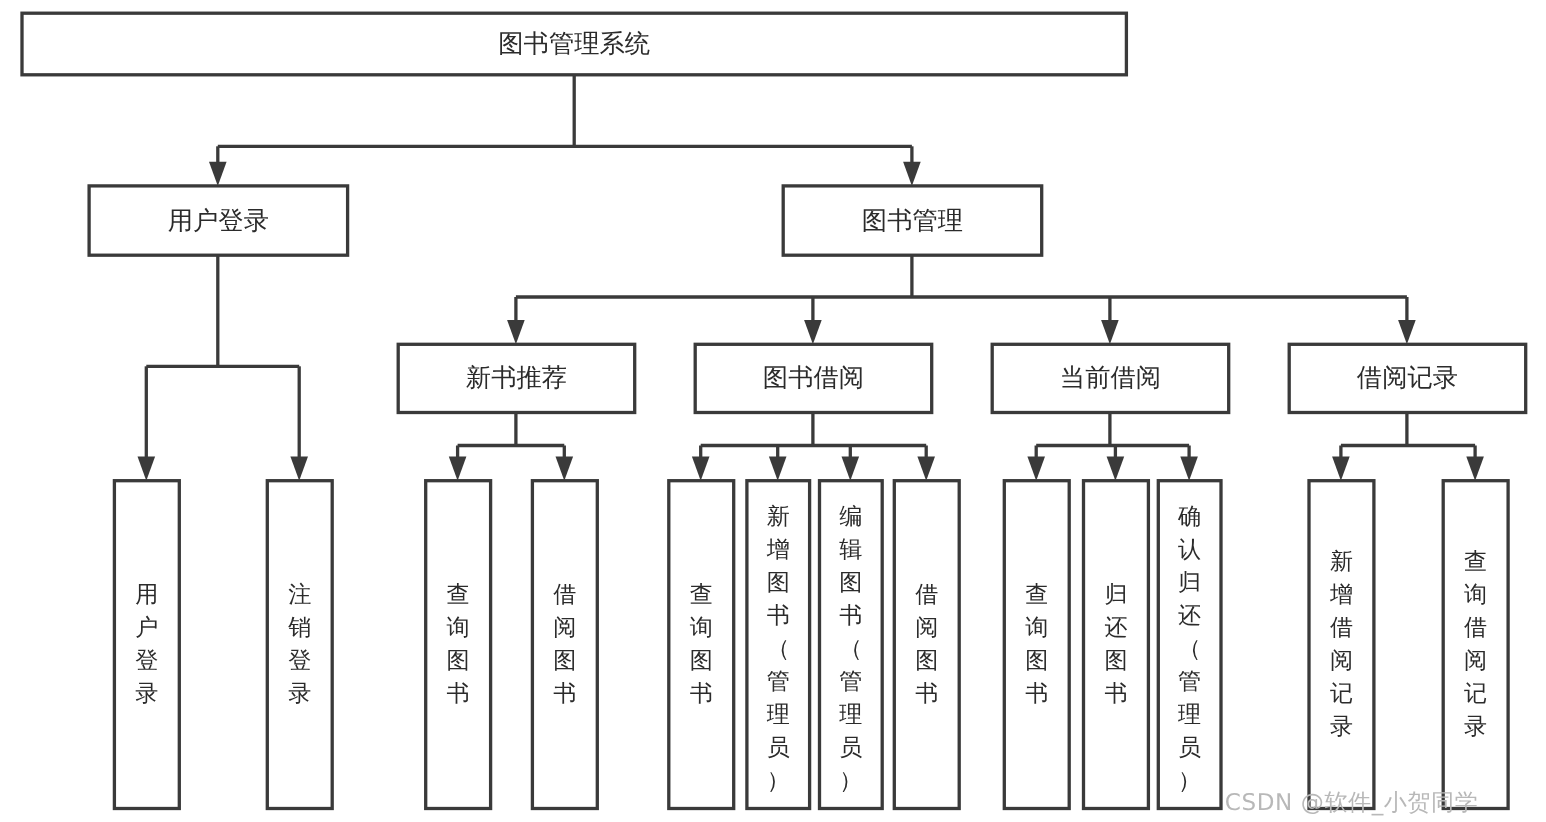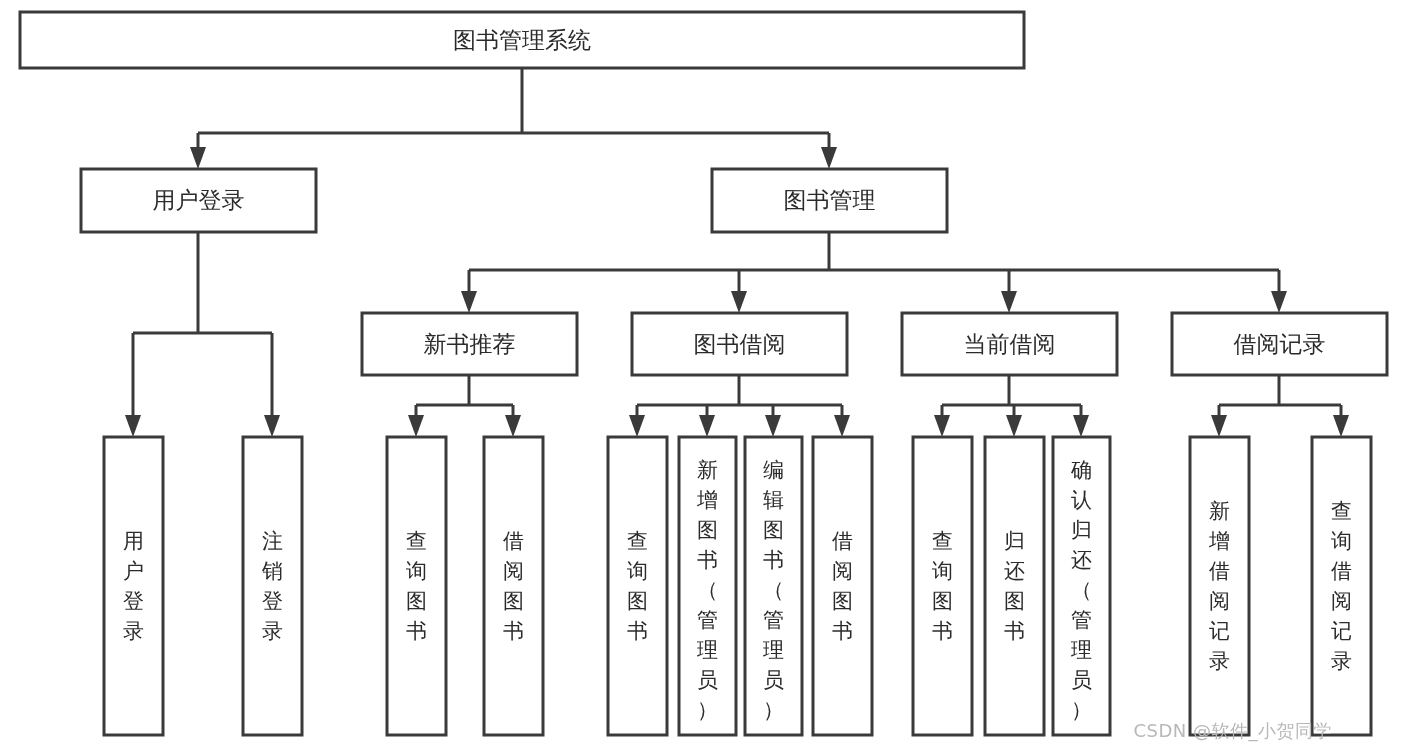--- a/index.html
+++ b/index.html
@@ -12,20 +12,21 @@
     width: 1405px;
     height: 747px;
     overflow: hidden;
     font-family: "DejaVu Sans", "Liberation Sans", sans-serif;
   }
   #diagram-root {
     position: relative;
     width: 1340px;
     height: 747px;
     background: #ffffff;
+    padding-left: 12px;
   }
   svg.tree-canvas {
     position: absolute;
     left: 0;
     top: 0;
     width: 1405px;
     height: 747px;
     display: block;
   }
   .node-box {
@@ -54,21 +55,21 @@
     fill: none;
   }
   .arrow-head {
     fill: #3a3a3a;
     stroke: none;
   }
   .watermark {
     position: absolute;
     right: 8px;
     bottom: 4px;
-    font-size: 18px;
+    font-size: 21px;
     color: #b8b8b8;
     font-family: "DejaVu Sans", "Liberation Sans", sans-serif;
     white-space: nowrap;
     letter-spacing: 0.5px;
   }
 </style>
 </head>
 <body>
 
 <div id="diagram-root">

